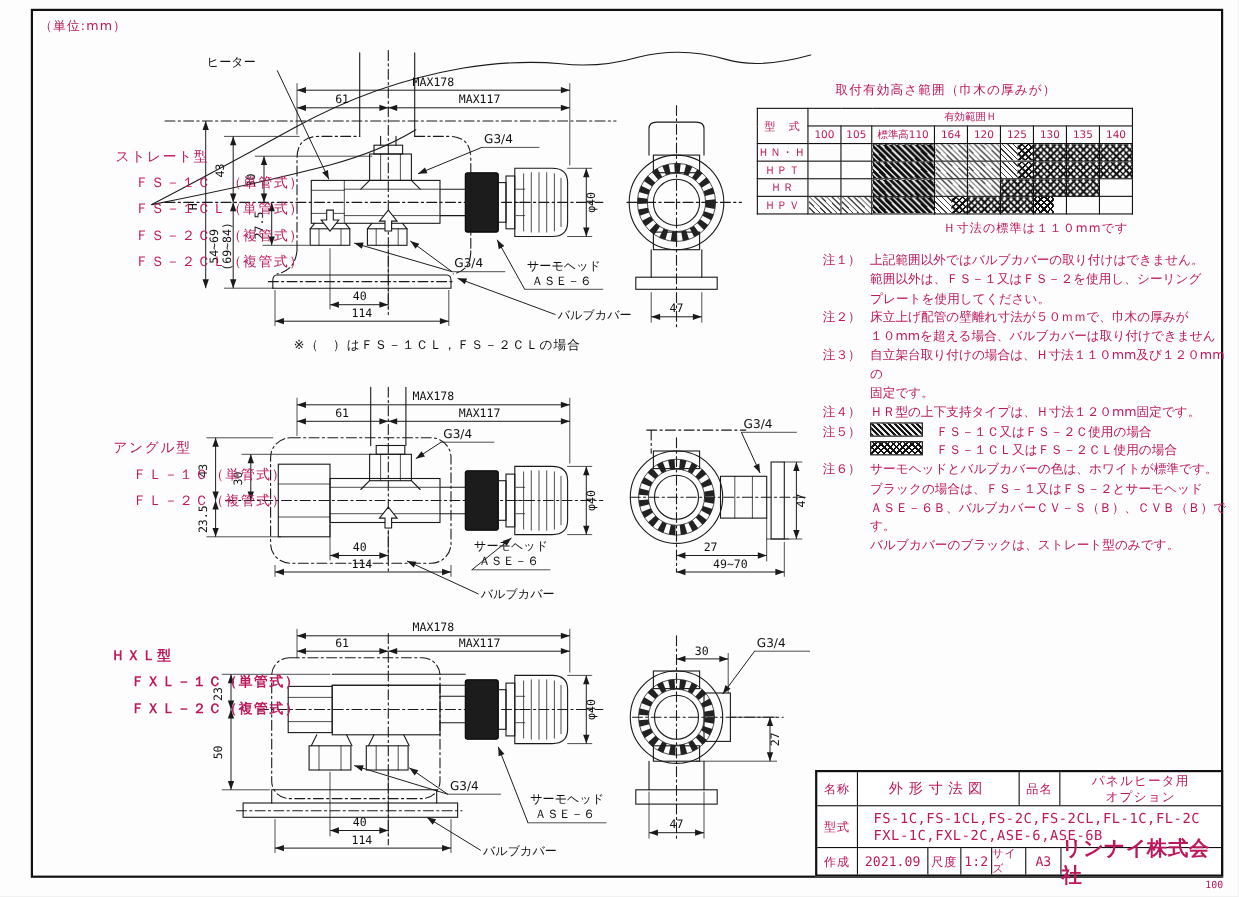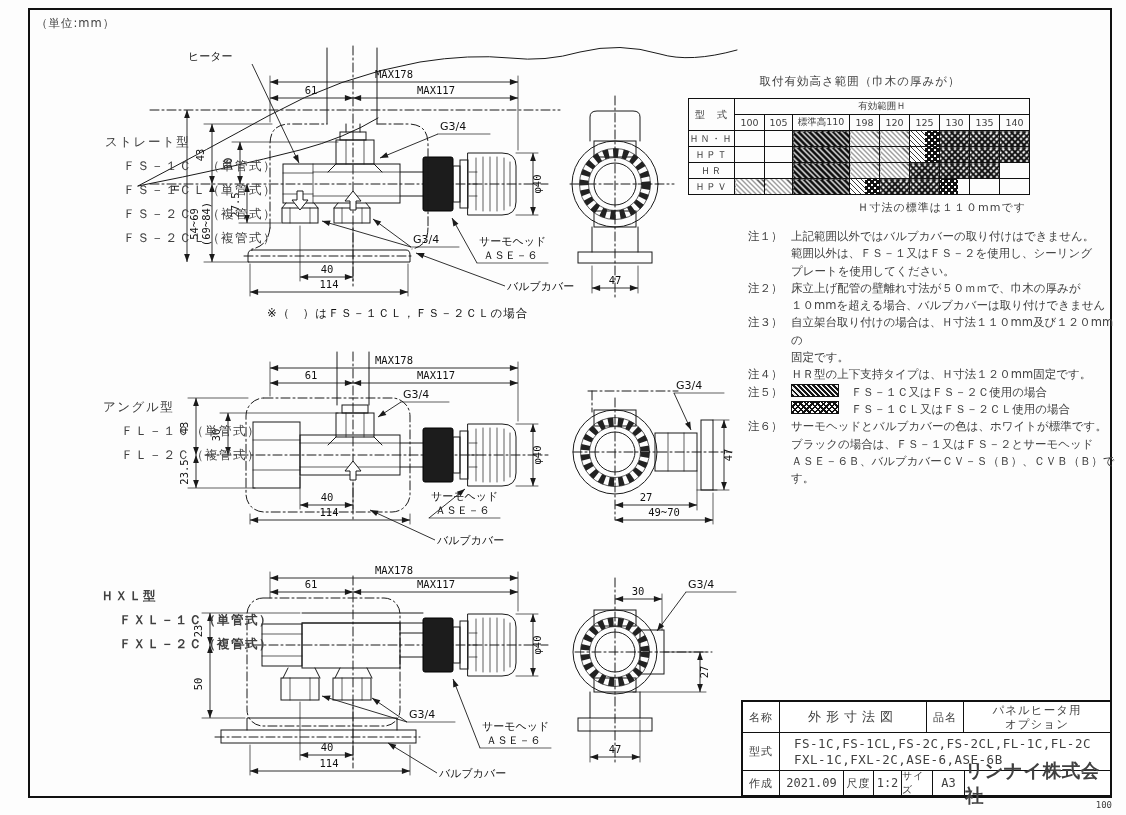--- a/index.html
+++ b/index.html
@@ -1,17 +1,17 @@
 <!DOCTYPE html>
 <html><head>
 <meta charset="utf-8">
 <style>
   html,body{margin:0;padding:0;background:#e8e8e8;}
   .sheet{position:relative;width:1126px;height:815px;background:#fdfdfd;overflow:hidden;
-         font-family:"DejaVu Sans",sans-serif;color:#404040;}
+         font-family:"DejaVu Sans",sans-serif;color:#be185d;}
   .frame{position:absolute;left:28px;top:8px;width:1084px;height:790px;border:2px solid #111;box-sizing:border-box;}
   .abs{position:absolute;}
   
   .unit{left:36px;top:16px;font-size:11.5px;letter-spacing:1px;}
   .typelabels{font-size:12.5px;letter-spacing:1.5px;white-space:nowrap;}
   .typelabels .model{margin-left:18px;margin-top:7px;}
   
   svg.art{position:absolute;left:0;top:0;}
   .ln{stroke:#1a1a1a;stroke-width:1;fill:none;stroke-linecap:round;}
   .thin{stroke-width:.7;}
@@ -380,21 +380,21 @@
       </colgroup>
       <thead>
         <tr>
           <th rowspan="2" class="rowlabel">型　式</th>
           <th colspan="9">有効範囲Ｈ</th>
         </tr>
         <tr>
           <th>100</th>
           <th>105</th>
           <th>標準高110</th>
-          <th>198</th>
+          <th>164</th>
           <th>120</th>
           <th>125</th>
           <th>130</th>
           <th>135</th>
           <th>140</th>
         </tr>
       </thead>
       <tbody>
           <tr>
             <td class="rowlabel">ＨＮ・ＨＬ</td>
@@ -495,20 +495,21 @@
           <div class="note-line"><span class="swatch sw-diag"></span><span>ＦＳ－１Ｃ又はＦＳ－２Ｃ使用の場合</span></div>
           <div class="note-line"><span class="swatch sw-cross"></span><span>ＦＳ－１ＣＬ又はＦＳ－２ＣＬ使用の場合</span></div>
         </div>
       </div>
       <div class="note">
         <span class="note-no">注６）</span>
         <div class="note-body">
           <div class="note-line">サーモヘッドとバルブカバーの色は、ホワイトが標準です。</div>
           <div class="note-line">ブラックの場合は、ＦＳ－１又はＦＳ－２とサーモヘッド</div>
           <div class="note-line">ＡＳＥ－６Ｂ、バルブカバーＣＶ－Ｓ（Ｂ）、ＣＶＢ（Ｂ）です。</div>
+          <div class="note-line">バルブカバーのブラックは、ストレート型のみです。</div>
         </div>
       </div>
     </div>
 
   <div class="abs tb">
     <div class="tb-row r1">
       <div class="tb-cell w-lab lbl">名称</div>
       <div class="tb-cell name-val">外形寸法図</div>
       <div class="tb-cell w-lab lbl">品名</div>
       <div class="tb-cell prod-val">

